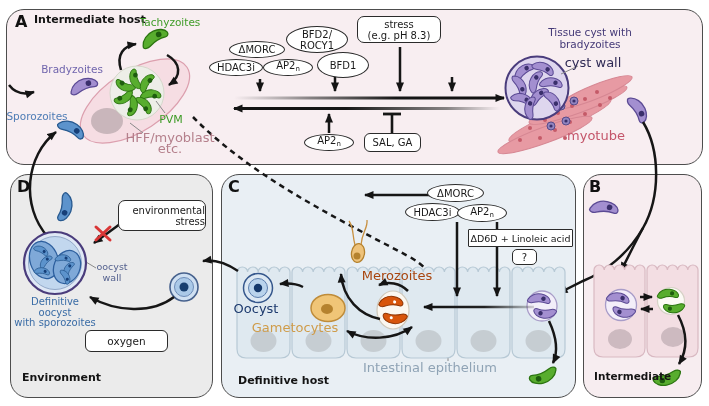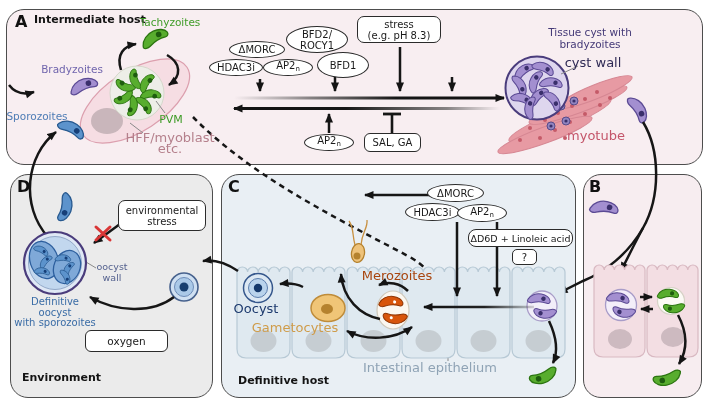--- a/index.html
+++ b/index.html
@@ -428,21 +428,21 @@
     </div>
 
   <div class="lbl" style="left:590px;top:27px;color:#453a78;font-size:10.5px;line-height:11.5px;">
     <span style="display:block;">Tissue cyst with</span>
     <span style="display:block;">bradyzoites</span>
   </div>
   <div class="lbl" style="left:593px;top:57px;color:#2f2a55;">cyst wall</div>
   <div class="lbl" style="left:596px;top:130px;color:#c4556a;">myotube</div>
 
   <div class="plet" style="left:17px;top:177px;">D</div>
-  <div class="node rbox" style="left:118px;top:200px;width:88px;height:31px;">
+  <div class="node rbox" style="left:118px;top:200px;width:88px;height:31px;align-items:flex-end;">
     <span style="display:block;">environmental</span>
     <span style="display:block;">stress</span>
   </div>
   <div class="lbl" style="left:112px;top:262px;color:#55628f;font-size:9.5px;line-height:10.5px;">
     <span style="display:block;">oocyst</span>
     <span style="display:block;">wall</span>
   </div>
   <div class="lbl" style="left:55px;top:297px;color:#3a6ca6;font-size:10px;line-height:10.5px;">
     <span style="display:block;">Definitive</span>
     <span style="display:block;">oocyst</span>
@@ -456,29 +456,30 @@
   <div class="plet" style="left:228px;top:177px;">C</div>
   <div class="node ellipse" style="left:427px;top:184px;width:57px;height:18px;">
       <span>ΔMORC</span>
     </div>
   <div class="node ellipse" style="left:405px;top:203px;width:55px;height:18px;">
       <span>HDAC3i</span>
     </div>
   <div class="node ellipse" style="left:457px;top:204px;width:50px;height:18px;">
       <span><span>AP2</span><span class="sub">n</span></span>
     </div>
-  <div class="node rbox" style="left:468px;top:229px;width:105px;height:18px;font-size:9.5px;border-radius:8px;">
+  <div class="node rbox" style="left:468px;top:229px;width:105px;height:18px;font-size:9.5px;border-radius:1px;">
       <span>ΔD6D + Linoleic acid</span>
     </div>
   <div class="node rbox" style="left:512px;top:249px;width:25px;height:16px;border-radius:5px;">
       <span>?</span>
     </div>
   <div class="lbl" style="left:397px;top:270px;color:#a8450e;">Merozoites</div>
   <div class="lbl" style="left:256px;top:303px;color:#1d3a6e;">Oocyst</div>
   <div class="lbl" style="left:295px;top:322px;color:#cf9c4a;">Gametocytes</div>
   <div class="lbl" style="left:430px;top:362px;color:#8fa3b5;">Intestinal epithelium</div>
   <div class="lblL" style="left:238px;top:375px;">Definitive host</div>
 
   <div class="plet" style="left:589px;top:177px;">B</div>
   <div class="lblL" style="left:594px;top:370px;font-size:10.5px;line-height:12px;">
+    <span style="display:block;">Intermediate</span>
   </div>
 
 </div>
 
 </body></html>

